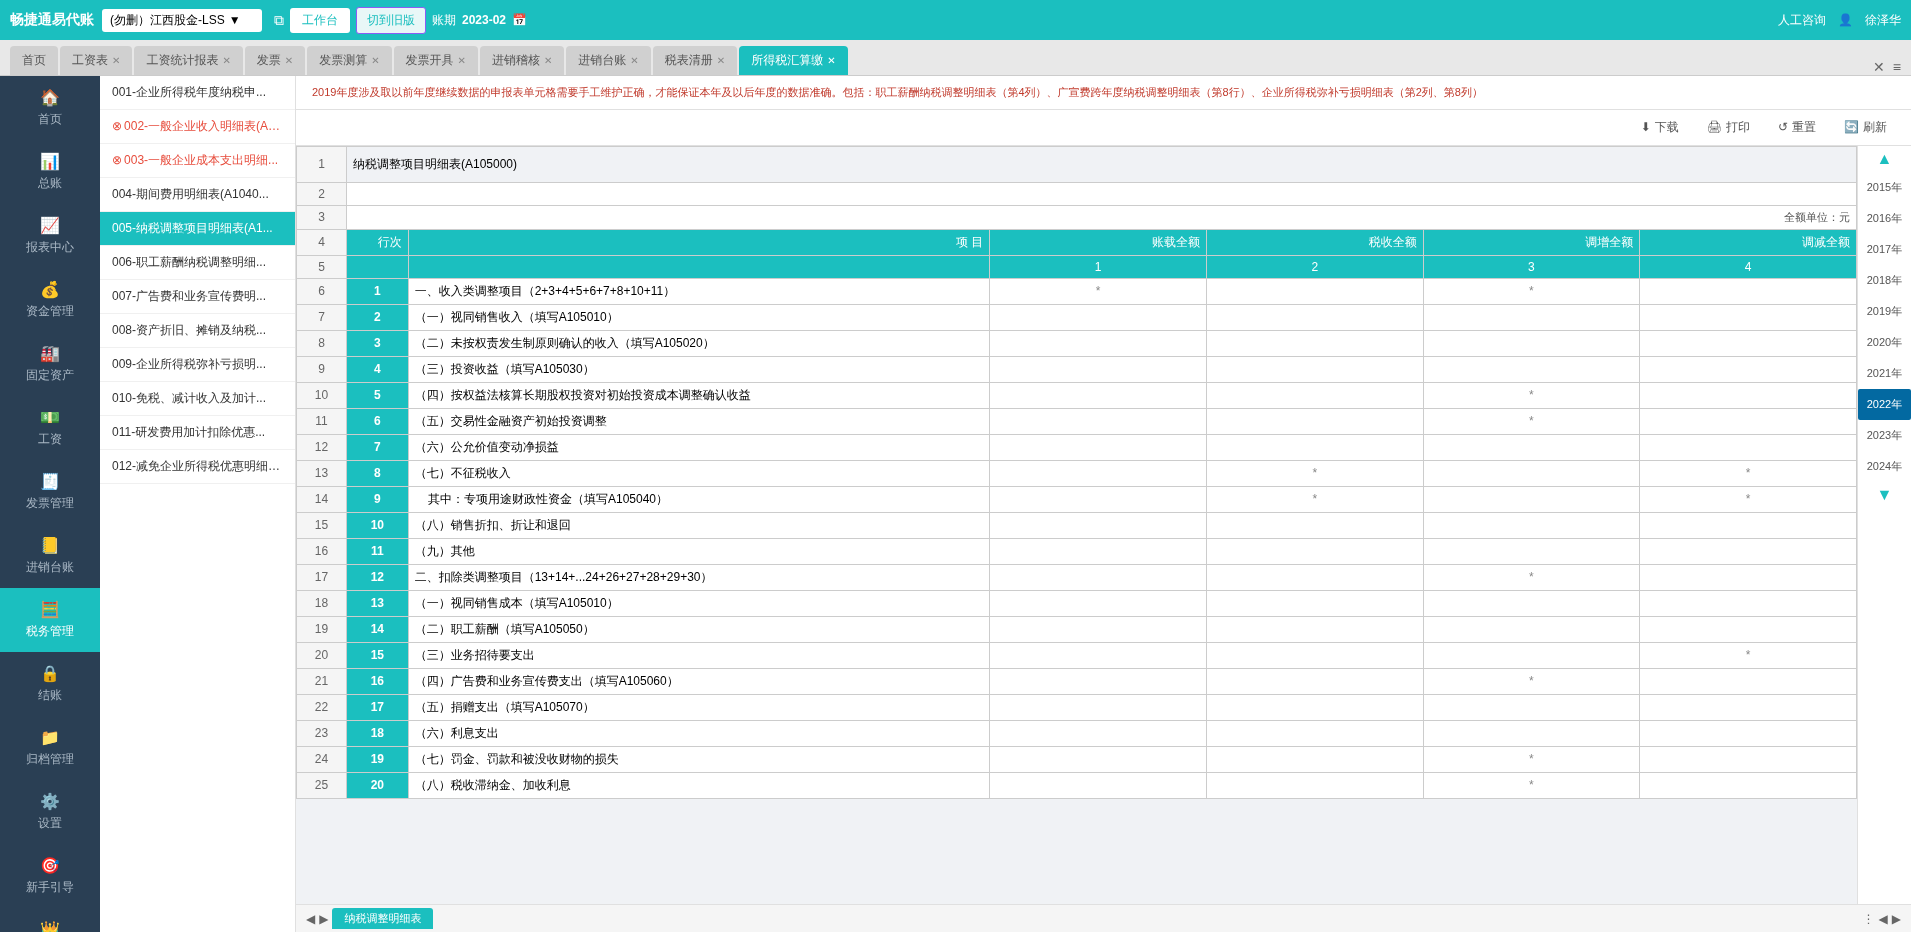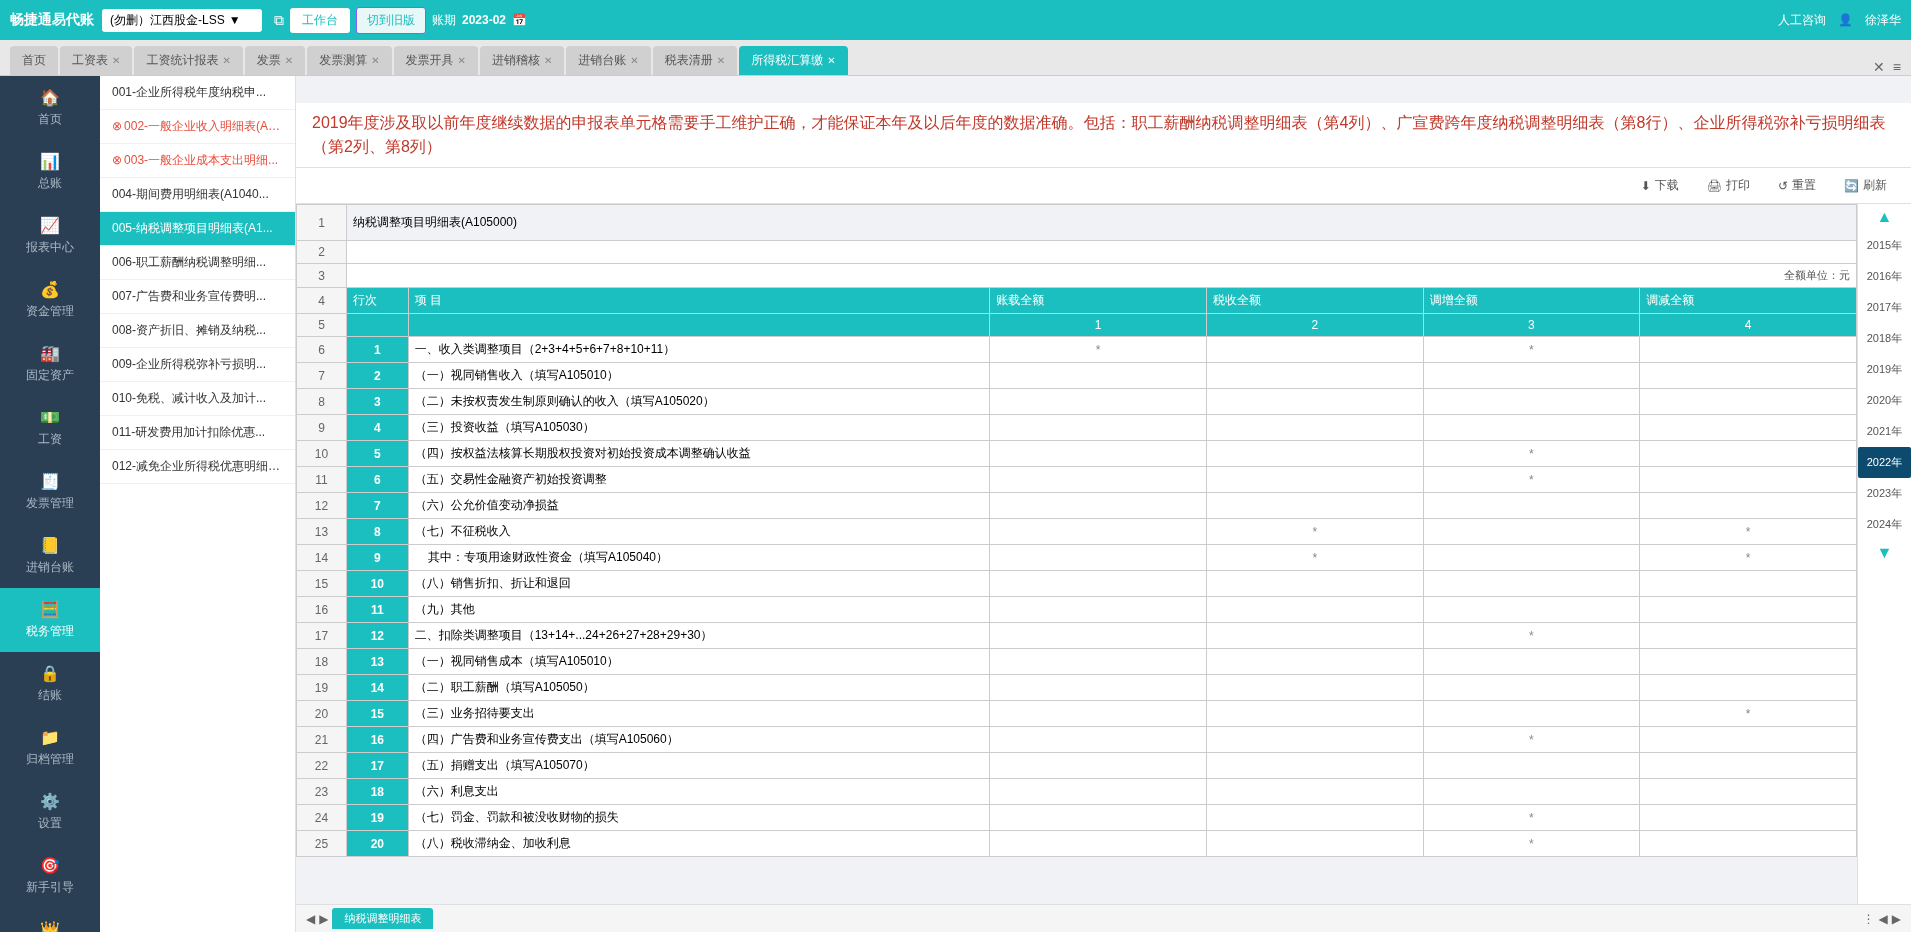--- a/index.html
+++ b/index.html
@@ -35,41 +35,41 @@
     .left-panel { width: 196px; background: white; border-right: 1px solid #e0e0e0; flex-shrink: 0; overflow-y: auto; }
     .left-panel-item { padding: 8px 12px; font-size: 12px; cursor: pointer; color: #333; border-bottom: 1px solid #f0f0f0; white-space: nowrap; overflow: hidden; text-overflow: ellipsis; }
     .left-panel-item.active { background: #1bbfbf; color: white; }
     .left-panel-item.error { color: #e74c3c; }
     .error-icon { color: #e74c3c; margin-right: 2px; }
 
     
     .content-area { flex: 1; display: flex; flex-direction: column; overflow: hidden; }
 
     
-    .warning-bar { background: white; padding: 8px 16px; border-bottom: 1px solid #e0e0e0; font-size: 16px; color: #c0392b; line-height: 1.5; flex-shrink: 0; margin-top: 27px; }
+    .warning-bar { background: white; padding: 8px 16px; border-bottom: 1px solid #e0e0e0; font-size: 11px; color: #c0392b; line-height: 1.5; flex-shrink: 0; }
 
     
     .toolbar { background: white; padding: 6px 16px; display: flex; align-items: center; gap: 12px; border-bottom: 1px solid #e0e0e0; flex-shrink: 0; justify-content: flex-end; }
     .toolbar-btn { display: flex; align-items: center; gap: 4px; cursor: pointer; color: #555; font-size: 12px; padding: 3px 8px; border-radius: 3px; }
 
     
     .spreadsheet-wrapper { flex: 1; display: flex; overflow: hidden; }
     .spreadsheet-container { flex: 1; overflow: auto; }
 
     
     .year-panel { width: 54px; background: white; border-left: 1px solid #e0e0e0; display: flex; flex-direction: column; align-items: center; flex-shrink: 0; overflow-y: auto; }
     .year-panel-arrow { color: #1bbfbf; font-size: 16px; cursor: pointer; padding: 4px; text-align: center; }
     .year-item { width: 100%; text-align: center; padding: 8px 2px; font-size: 11px; cursor: pointer; color: #555; }
-    .year-item.active { background: #0c4a6e; color: white; border-radius: 2px; }
+    .year-item.active { background: #0369a1; color: white; border-radius: 2px; }
 
     
     .data-table { border-collapse: collapse; font-size: 12px; width: 100%; min-width: 700px; }
     .data-table th, .data-table td { border: 1px solid #ccc; padding: 4px 6px; white-space: nowrap; }
     .data-table .row-num { background: #f5f5f5; text-align: center; width: 30px; color: #666; }
-    .data-table .header-row th { background: #1bbfbf; color: white; text-align: left; font-weight: normal; }
+    .data-table .header-row th { background: #1bbfbf; color: white; text-align: right; font-weight: normal; }
     .data-table td.col-a { background: #1bbfbf; color: white; text-align: center; font-weight: bold; }
     .data-table td.col-b { background: white; }
     .data-table td.col-c, .data-table td.col-d, .data-table td.col-e, .data-table td.col-f { background: white; text-align: right; }
     .data-table td.asterisk { color: #888; text-align: center; }
 
     
     .bottom-tab-bar { height: 28px; background: #f5f5f5; border-top: 1px solid #e0e0e0; display: flex; align-items: center; padding: 0 10px; gap: 4px; flex-shrink: 0; }
     .bottom-tab { background: #1bbfbf; color: white; padding: 3px 12px; border-radius: 3px 3px 0 0; font-size: 11px; cursor: pointer; }
     .bottom-scroll { margin-left: auto; display: flex; align-items: center; gap: 4px; color: #666; }
 

